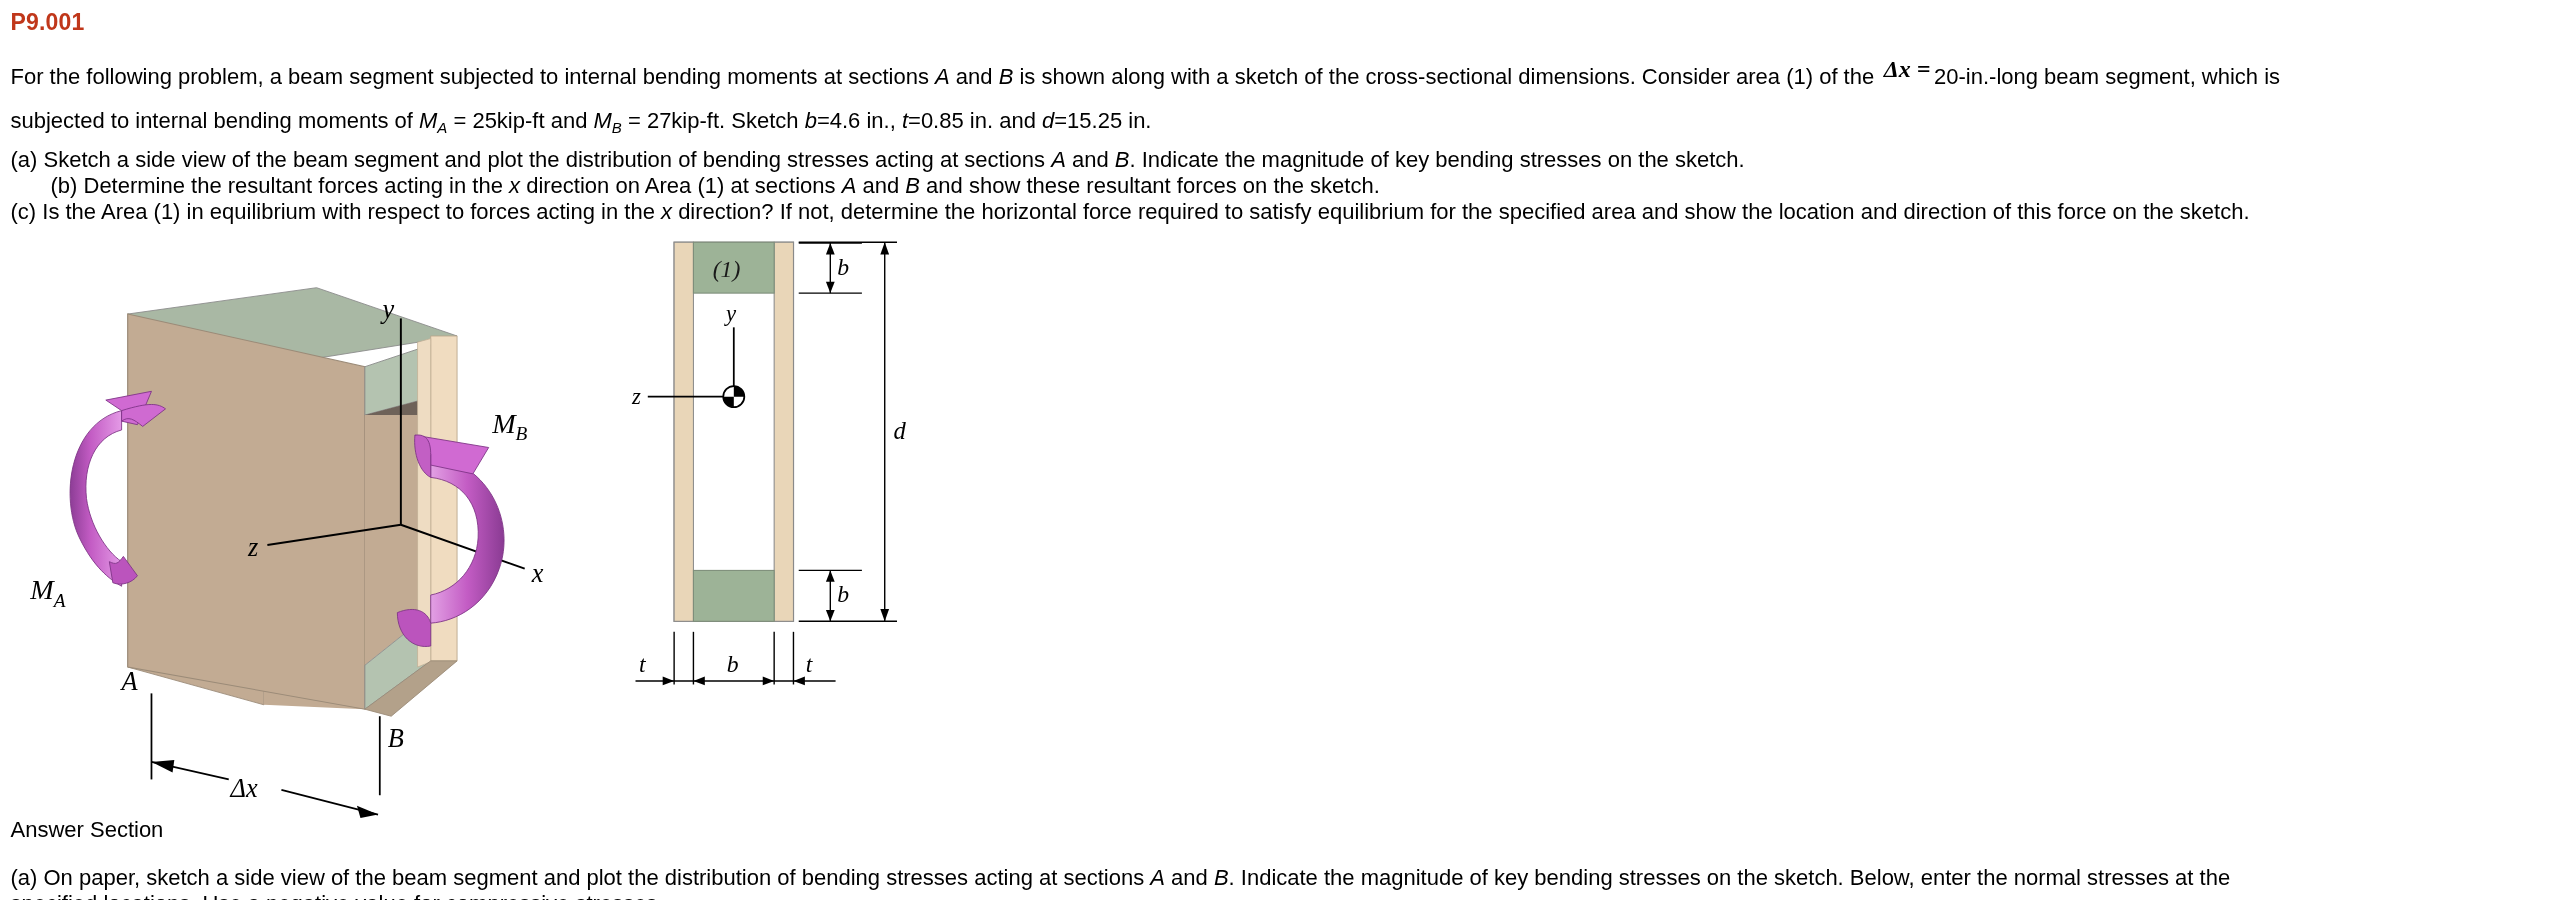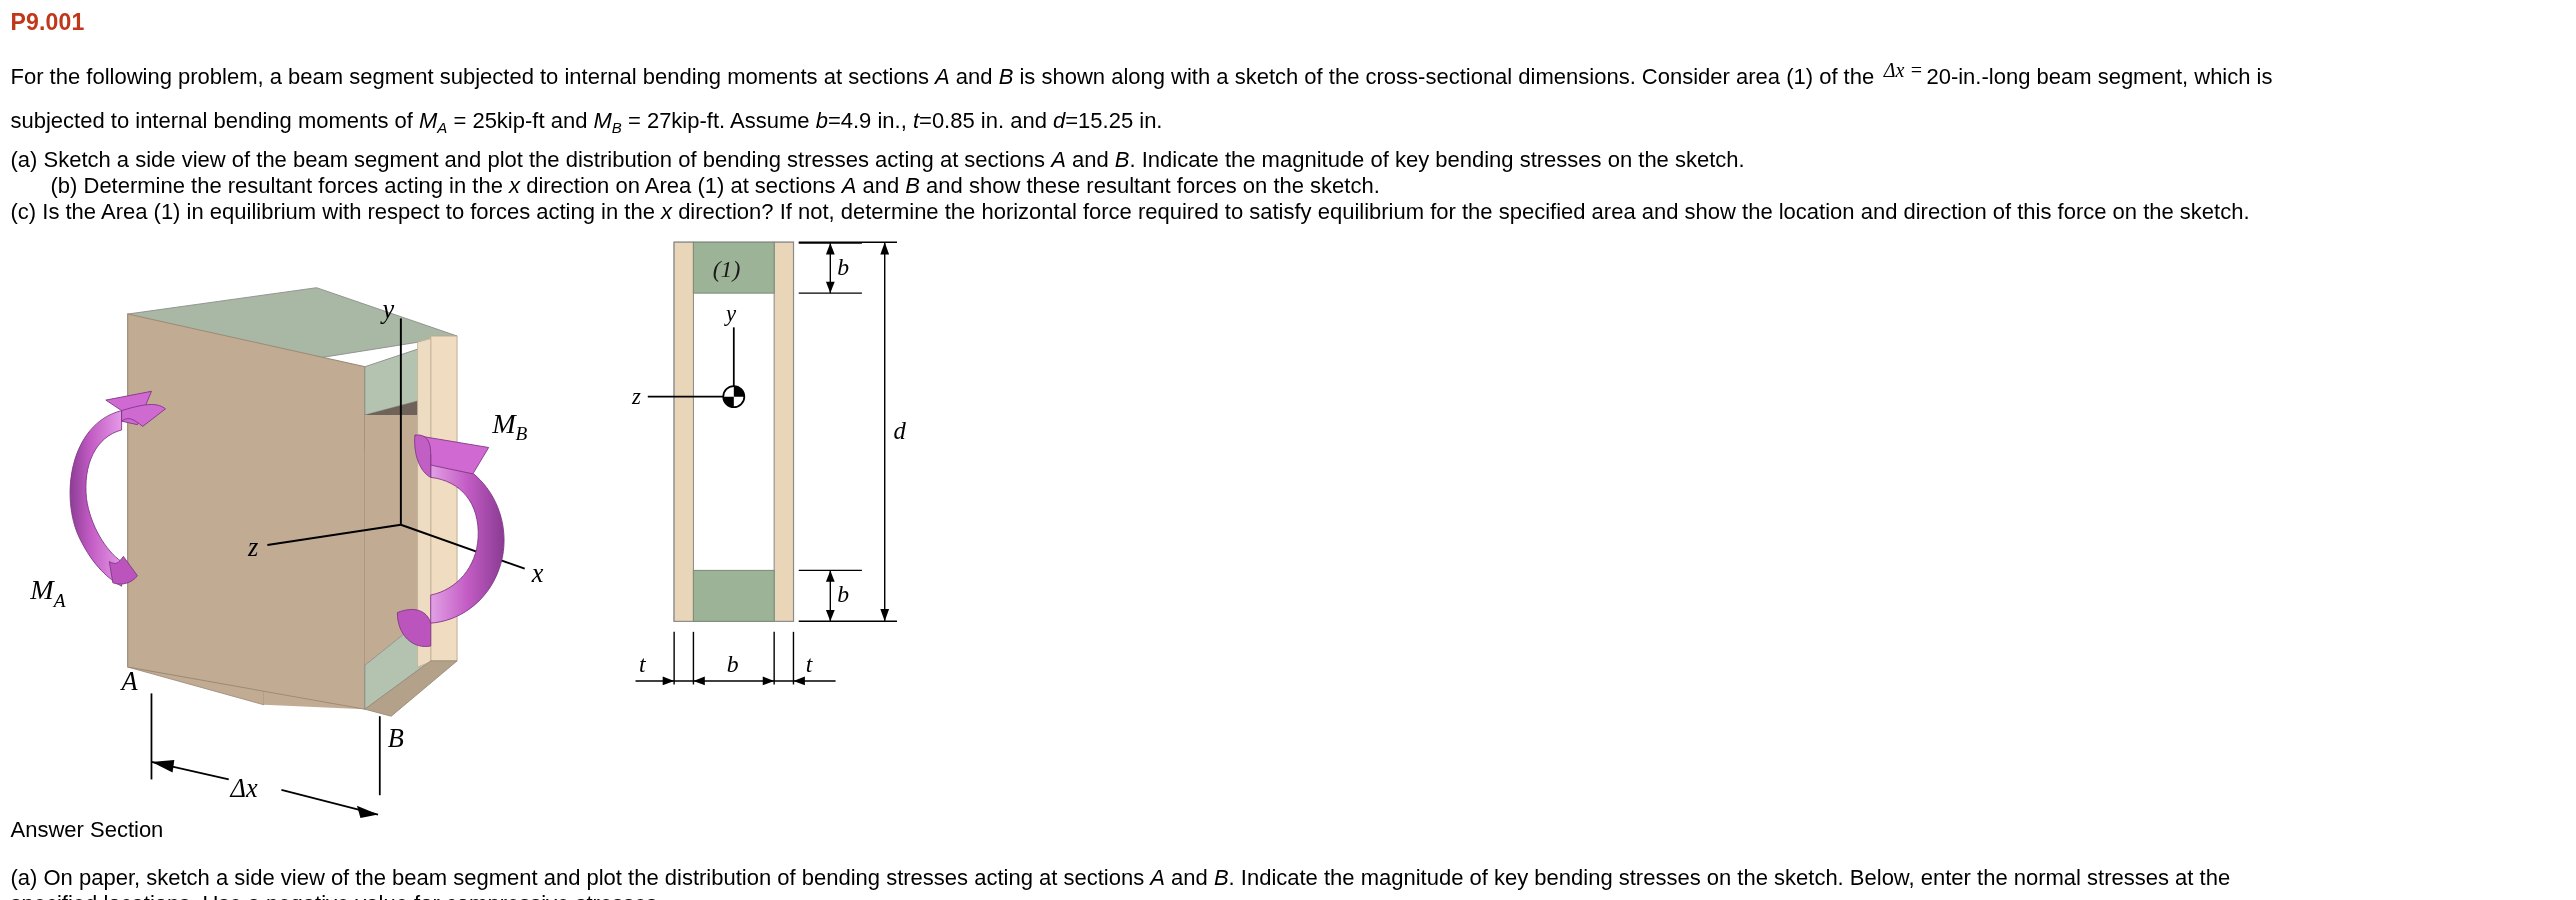--- a/index.html
+++ b/index.html
@@ -48,24 +48,25 @@
   .para.ansa{ top: 864px; text-align: right; }
   em, .it { font-style: italic; }
   .sub {
     font-size: 15px;
     vertical-align: sub;
     font-style: italic;
   }
   .deltabox {
     display: inline-block;
     font-style: italic;
-    font-size: 20px;
+    font-size: 24px;
     position: relative;
     top: -7px;
     padding: 0 3.5px;
+    font-weight: bold;
   }
   .bottom-cut {
     position: absolute;
     left: 10.5px;
     top: 890px;
     height: 10.5px;
     overflow: hidden;
     font-size: 22px;
     line-height: 27px;
     white-space: nowrap;
@@ -105,21 +106,21 @@
 </style>
 </head>
 <body>
 
 <div class="page">
 
   <div class="prob-title">P9.001</div>
 
   <div class="para p1"><span>For the following problem, a beam segment subjected to internal bending moments at sections </span><em>A</em><span> and </span><em>B</em><span> is shown along with a sketch of the cross-sectional dimensions. Consider area (1) of the </span><span class="deltabox mathlbl"><span>Δx</span><span> = </span></span><span>20-in.-long beam segment, which is</span></div>
 
-  <div class="para p2"><span>subjected to internal bending moments of </span><em>M</em><span class="sub">A</span><span> = 25kip-ft and </span><em>M</em><span class="sub">B</span><span> = 27kip-ft. Assume </span><em>b</em><span>=4.9 in., </span><em>t</em><span>=0.85 in. and </span><em>d</em><span>=15.25 in.</span></div>
+  <div class="para p2"><span>subjected to internal bending moments of </span><em>M</em><span class="sub">A</span><span> = 25kip-ft and </span><em>M</em><span class="sub">B</span><span> = 27kip-ft. Sketch </span><em>b</em><span>=4.6 in., </span><em>t</em><span>=0.85 in. and </span><em>d</em><span>=15.25 in.</span></div>
 
   <div class="para pa"><span>(a) Sketch a side view of the beam segment and plot the distribution of bending stresses acting at sections </span><em>A</em><span> and </span><em>B</em><span>. Indicate the magnitude of key bending stresses on the sketch.</span></div>
 
   <div class="para pb"><span>(b) Determine the resultant forces acting in the </span><em>x</em><span> direction on Area (1) at sections </span><em>A</em><span> and </span><em>B</em><span> and show these resultant forces on the sketch.</span></div>
 
   <div class="para pc"><span>(c) Is the Area (1) in equilibrium with respect to forces acting in the </span><em>x</em><span> direction? If not, determine the horizontal force required to satisfy equilibrium for the specified area and show the location and direction of this force on the sketch.</span></div>
 
   <div class="figure">
 
     <div class="beam3d">

